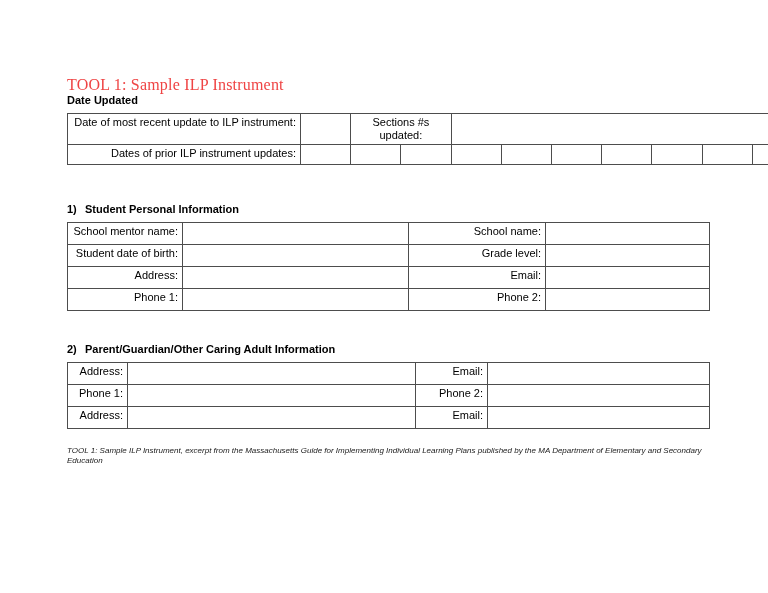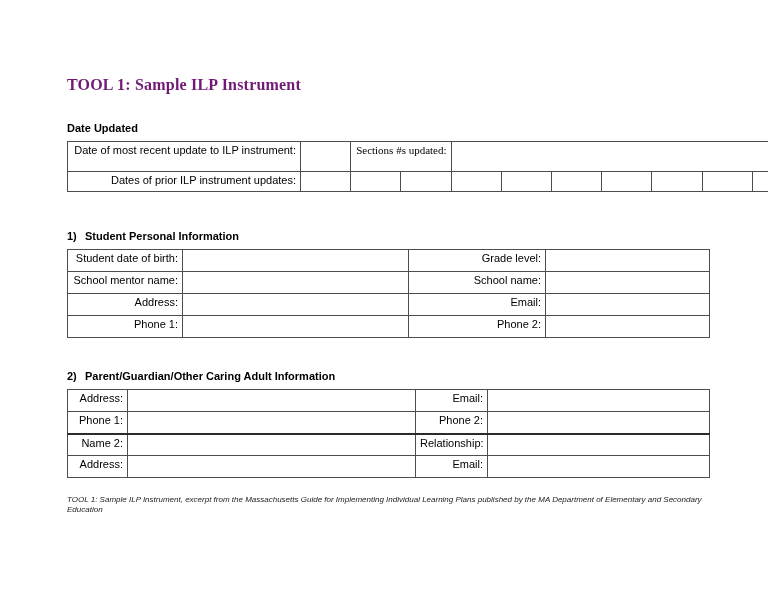--- a/index.html
+++ b/index.html
@@ -9,32 +9,32 @@
     background: #ffffff;
     font-family: "Liberation Sans", sans-serif;
     color: #000000;
     overflow: hidden;
   }
   .page { padding: 76px 58px 0 67px; }
 
   .doc-title {
     font-family: "Liberation Serif", serif;
     font-size: 16px;
-    font-weight: 700;
-    color: #701a75;
+    font-weight: 400;
+    color: #ef4444;
     margin: 0;
     letter-spacing: 0.2px;
   }
 
   .section-heading {
     font-size: 11px;
     font-weight: bold;
     color: #000;
   }
-  .h-date { margin-top: 28px; }
+  .h-date { }
   .h-num  { margin-top: 38px; }
   .h-num2 { margin-top: 32px; }
   .num-heading .num { display: inline-block; width: 18px; }
 
   table.tbl {
     border-collapse: collapse;
     table-layout: fixed;
     margin-top: 7px;
   }
   table.tbl td {
@@ -42,21 +42,21 @@
     font-size: 11px;
     line-height: 13px;
     padding: 2px 4px;
     vertical-align: top;
     overflow: hidden;
   }
   .t-date { width: 736px; }
   .t-info { width: 643px; }
 
   td.r { text-align: right; }
-  td.c { text-align: right; font-family: Liberation Serif, serif; }
+  td.c { text-align: center; }
 
   tr.h30 td { height: 30px; }
   tr.h20 td { height: 20px; margin-top: 48px; }
   tr.h22 td { height: 22px; }
 
   tr.sep td { border-top: 2px solid #2b2b2b; }
 
   .footer-note {
     margin-top: 17px;
     width: 648px;
@@ -118,29 +118,29 @@
 
   <table class="tbl t-info">
     <colgroup>
       <col style="width:115px">
         <col style="width:226px">
         <col style="width:137px">
         <col>
     </colgroup>
     <tbody>
     <tr class="h22">
+      <td class="r">School mentor name:</td>
+      <td></td>
+      <td class="r">School name:</td>
+      <td></td>
+    </tr>
+    <tr class="h22">
       <td class="r">Student date of birth:</td>
       <td></td>
       <td class="r">Grade level:</td>
-      <td></td>
-    </tr>
-    <tr class="h22">
-      <td class="r">School mentor name:</td>
-      <td></td>
-      <td class="r">School name:</td>
       <td></td>
     </tr>
     <tr class="h22">
       <td class="r">Address:</td>
       <td></td>
       <td class="r">Email:</td>
       <td></td>
     </tr>
     <tr class="h22">
       <td class="r">Phone 1:</td>
@@ -168,26 +168,20 @@
       <td></td>
       <td class="r">Email:</td>
       <td></td>
     </tr>
     <tr class="h22">
       <td class="r">Phone 1:</td>
       <td></td>
       <td class="r">Phone 2:</td>
       <td></td>
     </tr>
-    <tr class="h22 sep">
-      <td class="r">Name 2:</td>
-      <td></td>
-      <td class="r">Relationship:</td>
-      <td></td>
-    </tr>
     <tr class="h22">
       <td class="r">Address:</td>
       <td></td>
       <td class="r">Email:</td>
       <td></td>
     </tr>
   </tbody>
     </table>
 
   <div class="footer-note">TOOL 1: Sample ILP Instrument, excerpt from the Massachusetts Guide for Implementing Individual Learning Plans published by the MA Department of Elementary and Secondary Education</div>

